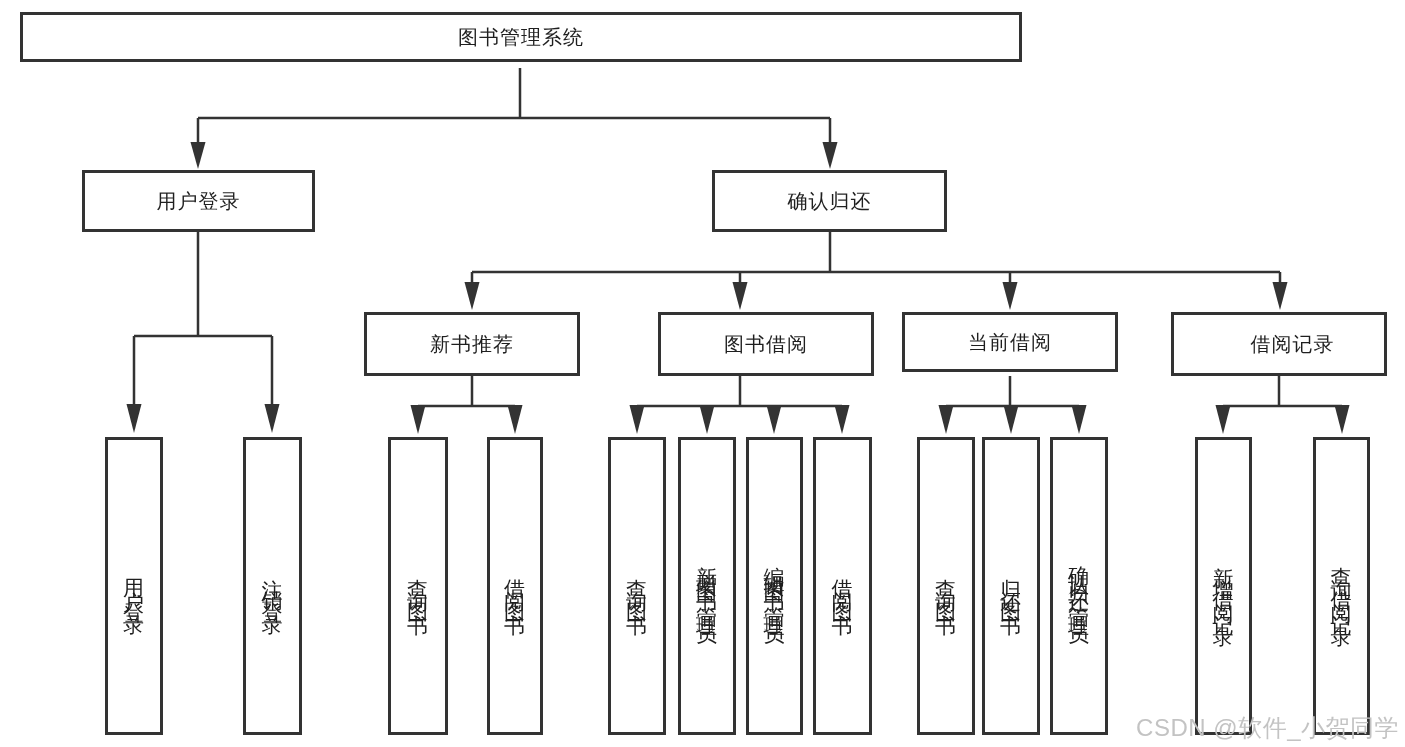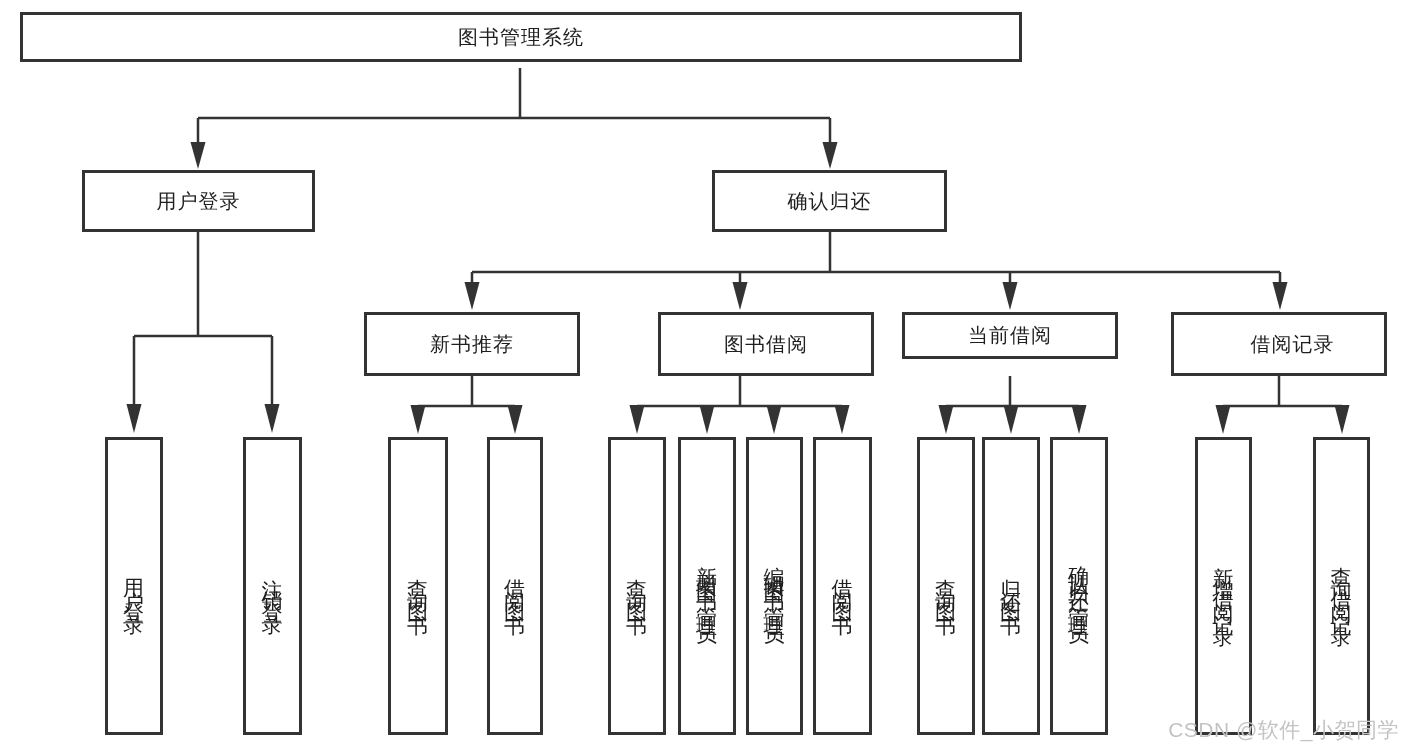--- a/index.html
+++ b/index.html
@@ -40,21 +40,21 @@
     text-orientation: mixed;
     font-size: 21px;
     line-height: 1;
     white-space: nowrap;
   }
   .watermark {
     position: absolute;
     right: 6px;
     bottom: 3px;
     z-index: 5;
-    font-size: 21px;
+    font-size: 24px;
     color: var(--watermark, #c3c3c3);
     letter-spacing: 0.5px;
     white-space: nowrap;
     pointer-events: none;
   }
 </style>
 </head>
 <body>
 
 <div class="stage">
@@ -105,21 +105,21 @@
   <div class="box hbox" style="left:712px; top:170px; width:235px; height:62px;">
     <span>确认归还</span>
   </div>
 
   <div class="box hbox" style="left:364px; top:312px; width:216px; height:64px;">
     <span>新书推荐</span>
   </div>
   <div class="box hbox" style="left:658px; top:312px; width:216px; height:64px;">
     <span>图书借阅</span>
   </div>
-  <div class="box hbox" style="left:902px; top:312px; width:216px; height:47px;">
+  <div class="box hbox" style="left:902px; top:312px; width:216px; height:60px;">
     <span>当前借阅</span>
   </div>
   <div class="box hbox" style="left:1171px; top:312px; width:216px; height:64px;padding-left:27px;">
     <span>借阅记录</span>
   </div>
 
   <div class="box vbox" style="left:105px; top:437px; width:58px; height:298px;">
     <span class="vtext" style="letter-spacing: 12px;">用户登录</span>
   </div>
   <div class="box vbox" style="left:243px; top:437px; width:59px; height:298px;">

